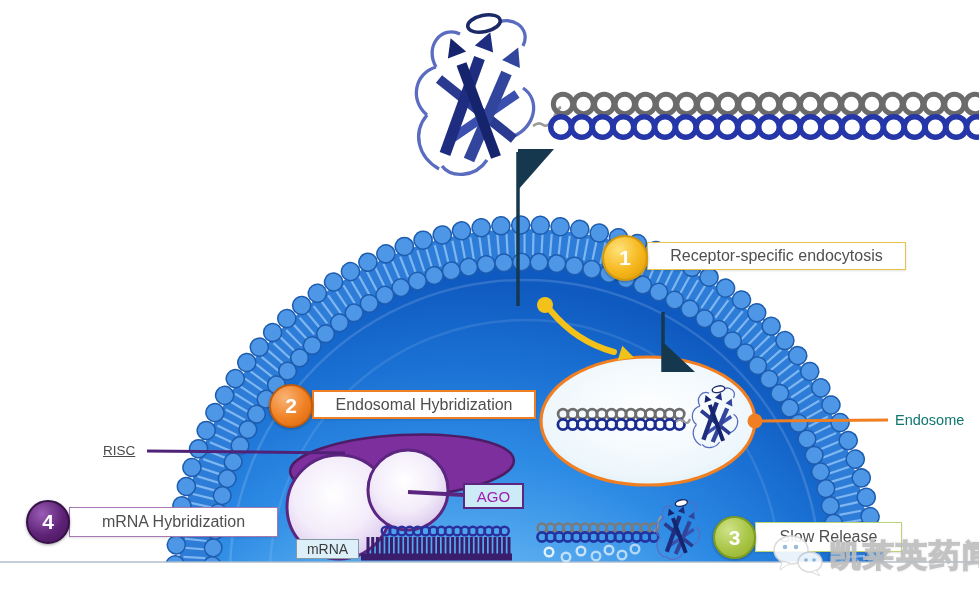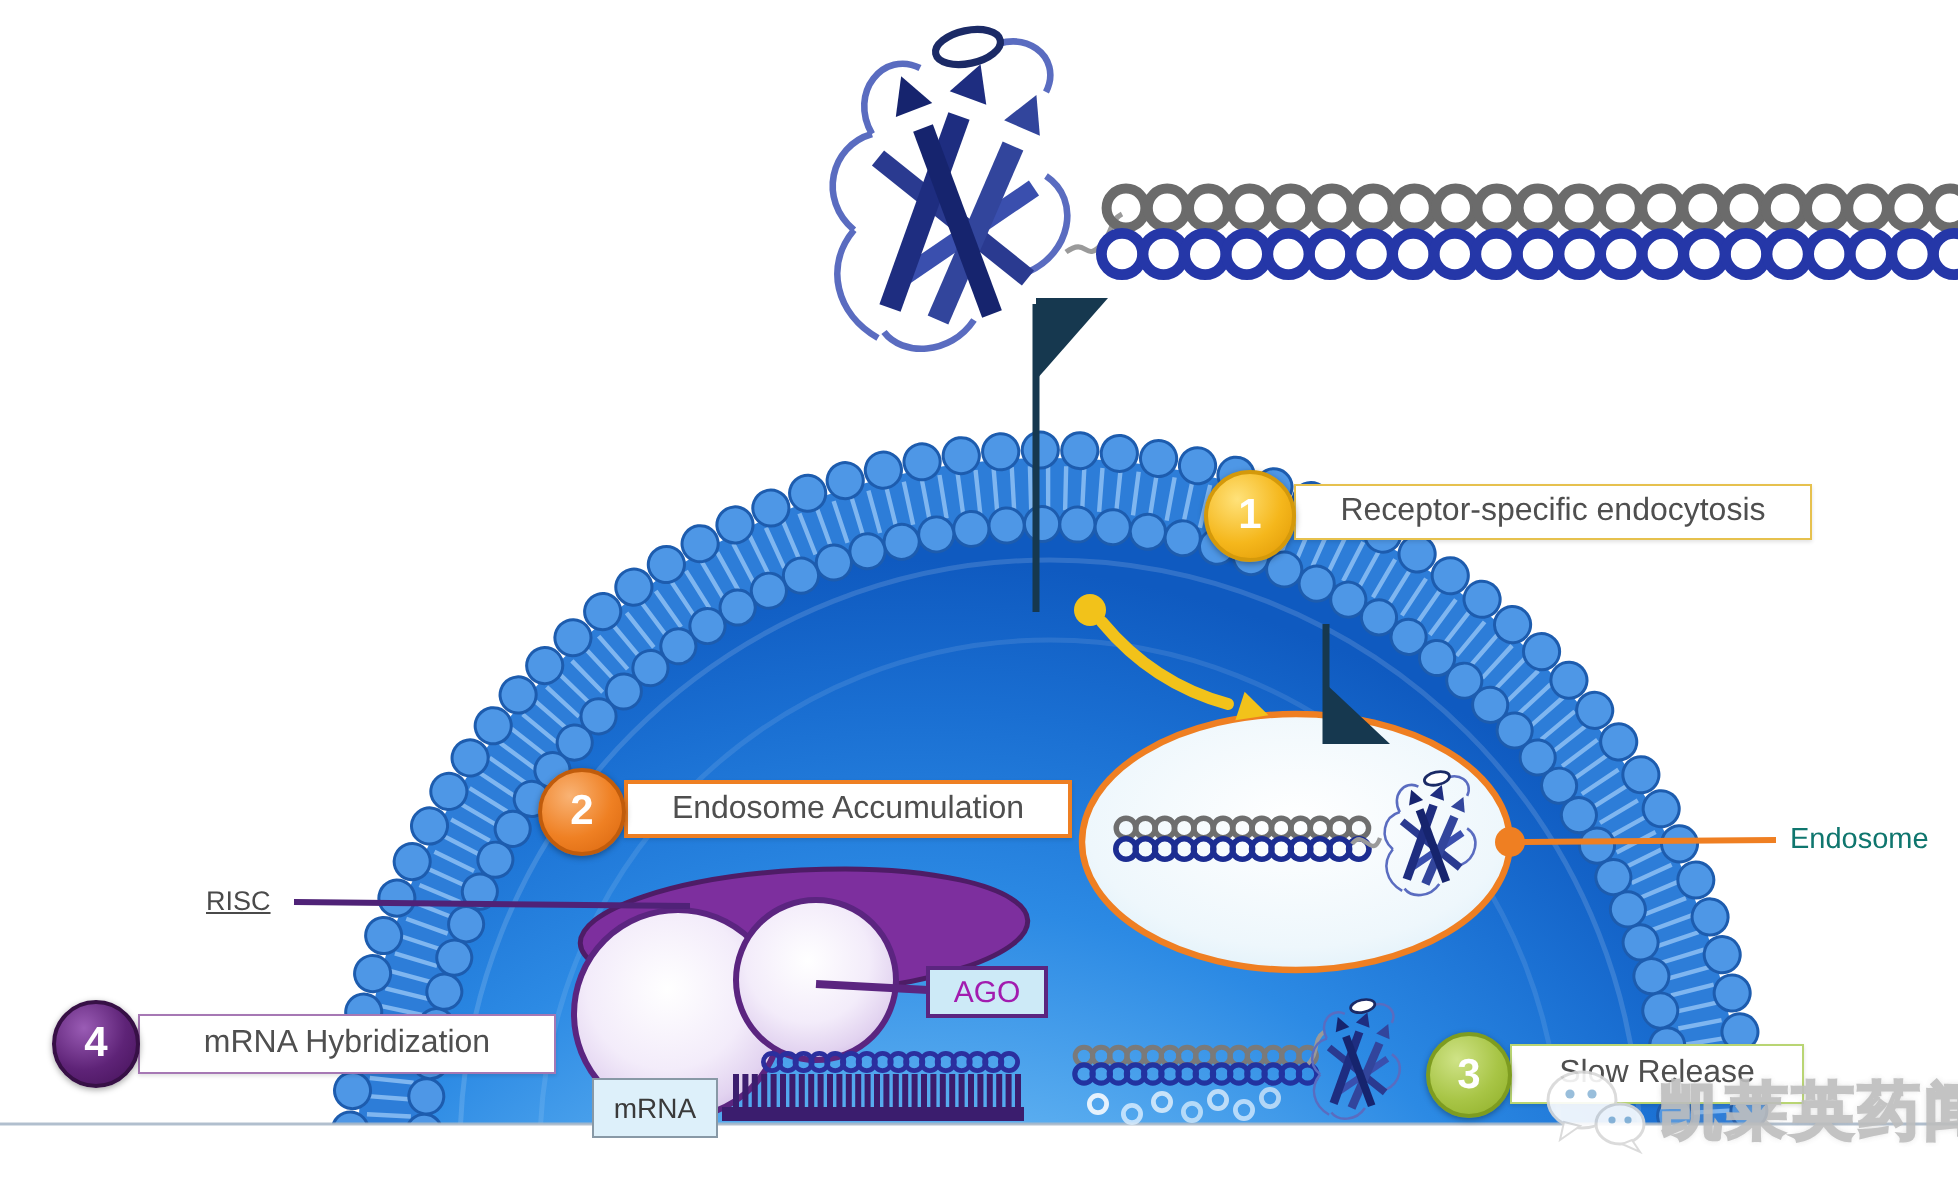--- a/index.html
+++ b/index.html
@@ -315,32 +315,32 @@
         </g>
   </g>
   <line x1="147" y1="451" x2="345" y2="453" stroke="#4f2277" stroke-width="3"></line>
   <line x1="408" y1="492" x2="464" y2="495" stroke="#5b2580" stroke-width="4"></line>
 </svg>
 
 <div class="overlay badge badge1" style="left:602px;top:235px;width:46px;height:46px;">1</div>
 <div class="overlay stepbox box1" style="left:647px;top:242px;width:259px;height:28px;">Receptor-specific endocytosis</div>
 
 <div class="overlay badge badge2" style="left:269px;top:384px;width:44px;height:44px;">2</div>
-<div class="overlay stepbox box2" style="left:312px;top:390px;width:224px;height:29px;">Endosome Accumulation</div>
+<div class="overlay stepbox box2" style="left:312px;top:390px;width:224px;height:29px;">Endosomal Hybridization</div>
 
 <div class="overlay badge badge3" style="left:713px;top:516px;width:43px;height:43px;">3</div>
 <div class="overlay stepbox box3" style="left:755px;top:522px;width:147px;height:30px;">Slow Release</div>
 
 <div class="overlay badge badge4" style="left:26px;top:500px;width:44px;height:44px;">4</div>
 <div class="overlay stepbox box4" style="left:69px;top:507px;width:209px;height:30px;">mRNA Hybridization</div>
 
 <div class="overlay tinylabel" style="left:103px;top:443px;">RISC</div>
 <div class="overlay endolabel" style="left:895px;top:412px;">Endosome</div>
 <div class="overlay agobox" style="left:463px;top:483px;width:61px;height:26px;">AGO</div>
-<div class="overlay mrnabox" style="left:296px;top:539px;width:63px;height:30px;">mRNA</div>
+<div class="overlay mrnabox" style="left:296px;top:539px;width:63px;height:20px;">mRNA</div>
 
 <div class="overlay watermark" style="left:772px;top:533px;">
   <svg width="52" height="46" viewBox="0 0 52 46">
     <ellipse cx="19" cy="17" rx="17" ry="14" fill="#ffffff" stroke="#d8d8d8" stroke-width="1.5"></ellipse>
     <polygon points="10,28 8,37 18,30" fill="#ffffff" stroke="#d8d8d8" stroke-width="1"></polygon>
     <circle cx="13" cy="14" r="2.3" fill="#8fb8d8"></circle>
     <circle cx="24" cy="14" r="2.3" fill="#8fb8d8"></circle>
     <ellipse cx="38" cy="29" rx="12" ry="10" fill="#ffffff" stroke="#d8d8d8" stroke-width="1.5"></ellipse>
     <polygon points="44,37 48,43 39,39" fill="#ffffff" stroke="#d8d8d8" stroke-width="1"></polygon>
     <circle cx="34" cy="27" r="1.8" fill="#8fb8d8"></circle>

